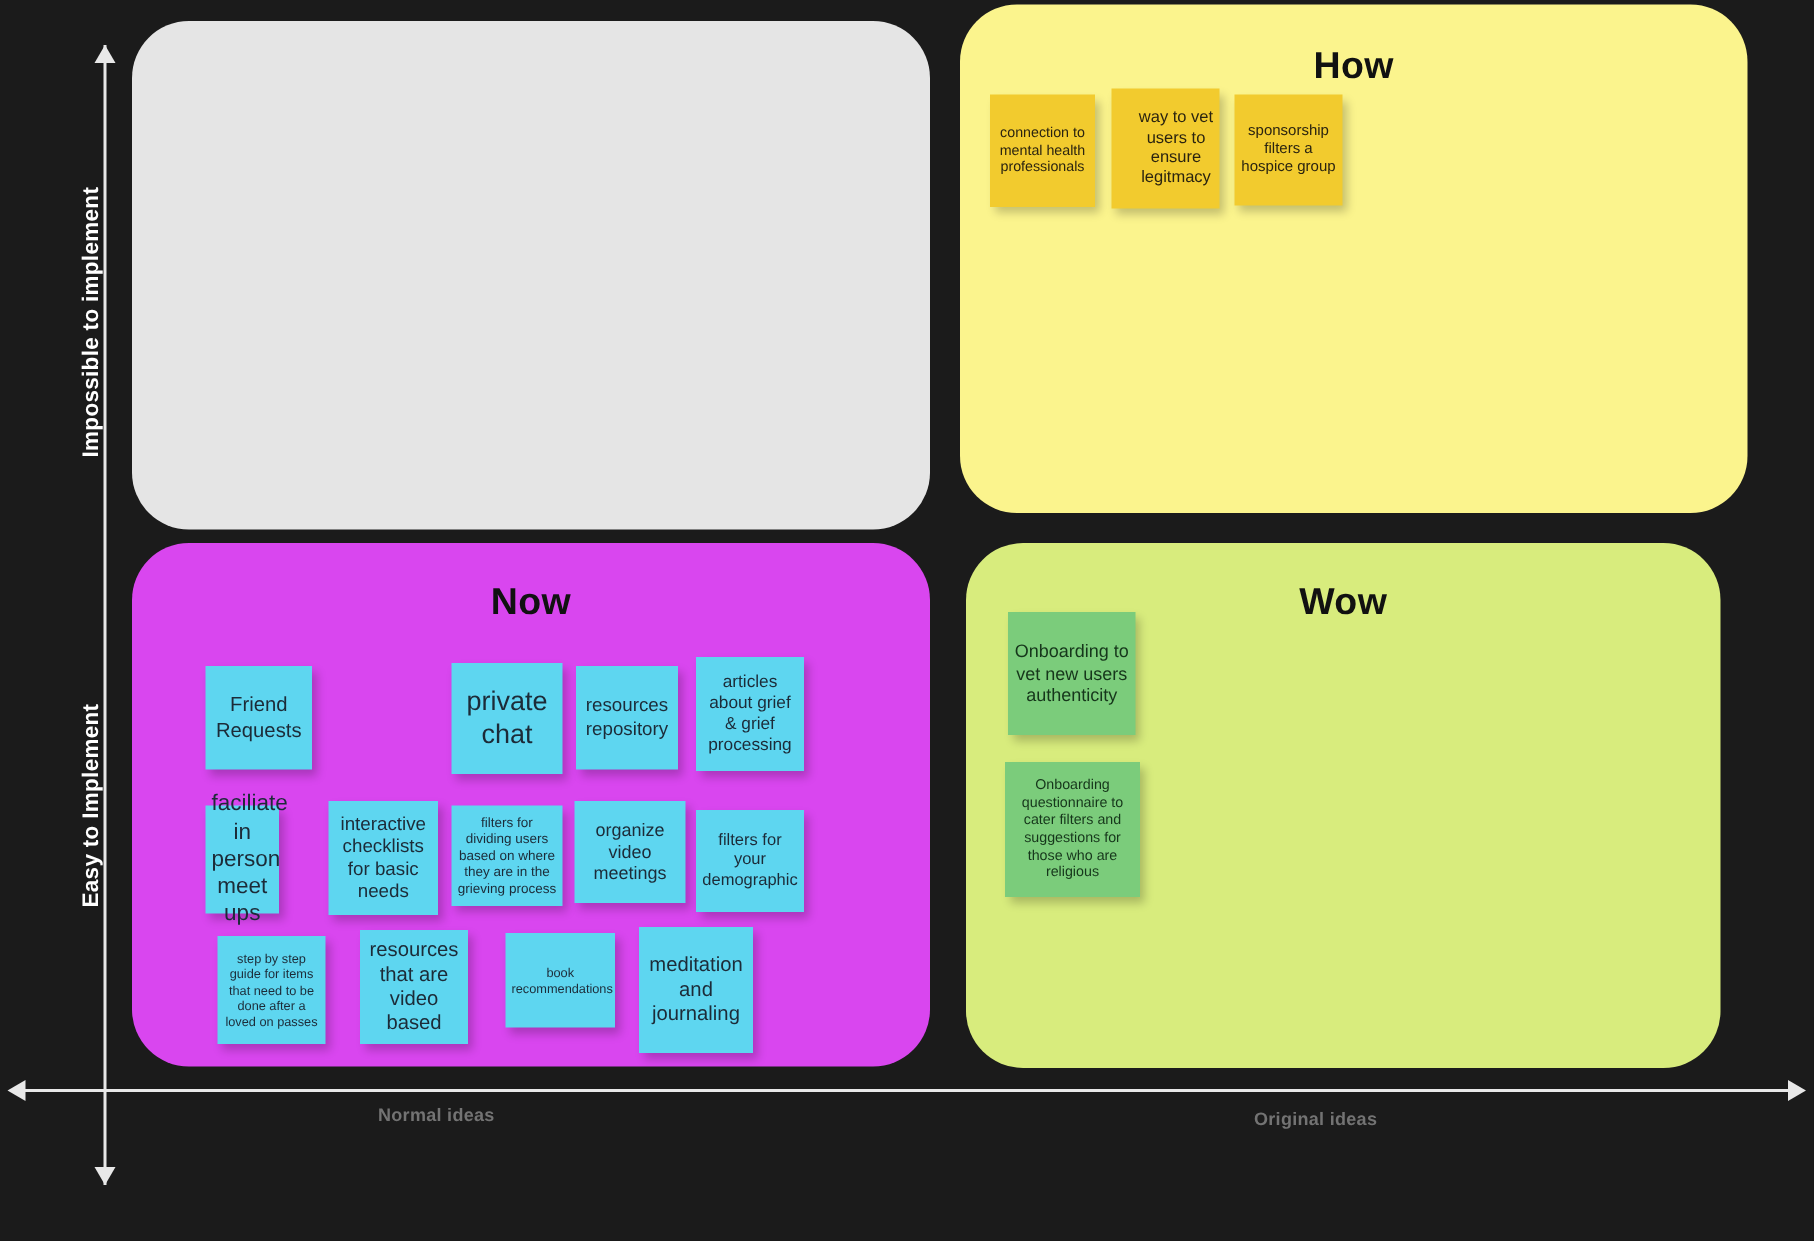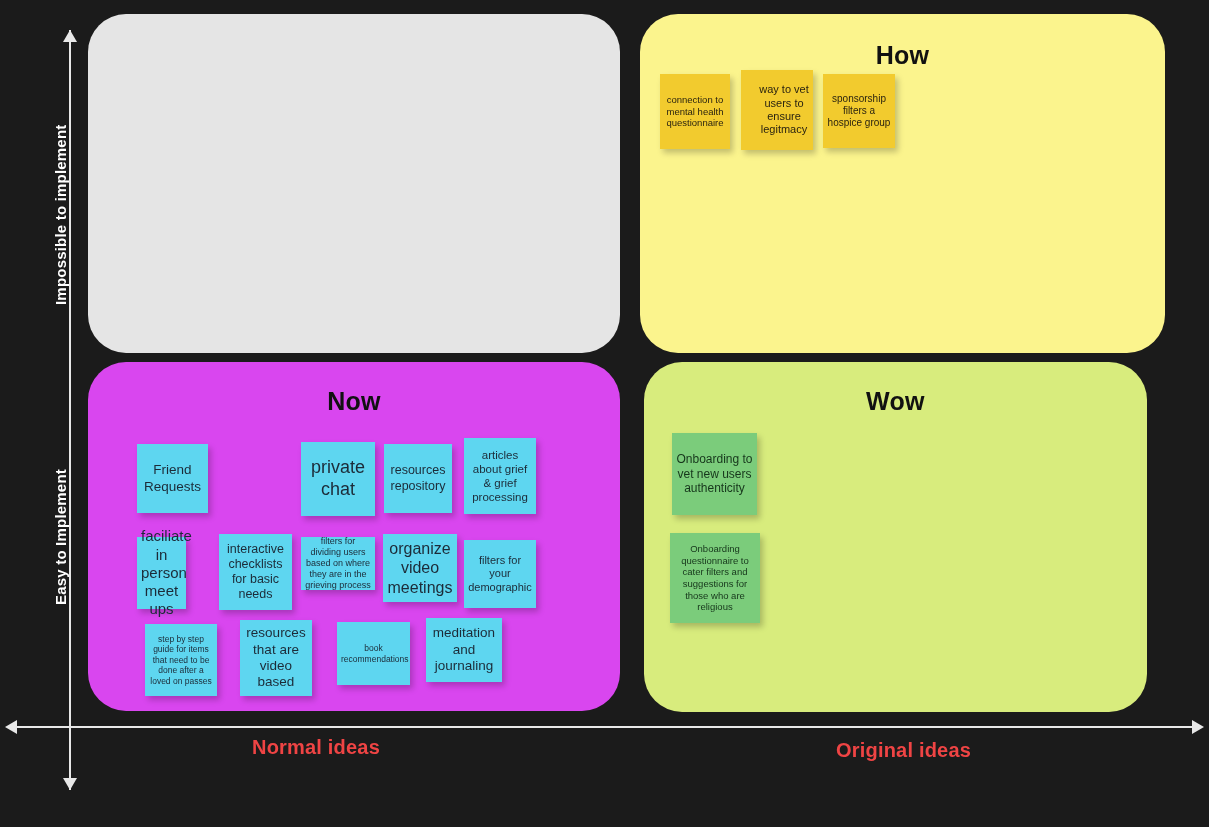--- a/index.html
+++ b/index.html
@@ -34,52 +34,52 @@
 
   .axis-label-v {
     position: absolute; color: #ffffff; font-size: 15px; font-weight: 700;
     letter-spacing: .2px; white-space: nowrap;
     transform-origin: 0 0; transform: rotate(-90deg);
   }
   #lbl-impossible { left: 52px; top: 305px; }
   #lbl-easy       { left: 52px; top: 605px; }
 
   .axis-label-h {
-    position: absolute; color: #ef4444; font-size: 20px; font-weight: 700;
+    position: absolute; color: #737373; font-size: 12px; font-weight: 700;
     letter-spacing: .2px; white-space: nowrap;
   }
   #lbl-normal   { left: 252px; top: 736px; }
   #lbl-original { left: 836px; top: 739px; }
 
   
   .quad { position: absolute; border-radius: 38px; }
   .quad-title {
     position: absolute; left: 0; right: 0; text-align: center;
     font-size: 25px; font-weight: 700; color: #111; letter-spacing: .3px;
   }
 
   #quad-blank { left: 88px;  top: 14px;  width: 532px; height: 339px; background: #e5e5e5; }
-  #quad-how   { left: 640px; top: 14px;  width: 525px; height: 339px; background: #fbf48d; }
+  #quad-how   { left: 640px; top: 3px;  width: 525px; height: 339px; background: #fbf48d; }
   #quad-now   { left: 88px;  top: 362px; width: 532px; height: 349px; background: #d946ef; }
   #quad-wow   { left: 644px; top: 362px; width: 503px; height: 350px; background: #d8ec7d; }
 
   #quad-how .quad-title { top: 27px; }
   #quad-now .quad-title { top: 25px; }
   #quad-wow .quad-title { top: 25px; }
 
   
   .note {
     position: absolute;
     display: flex; align-items: center; justify-content: center; text-align: center;
     color: #1d2a33; line-height: 1.22; padding: 3px 4px;
     box-shadow: 3px 4px 6px rgba(0,0,0,0.22);
   }
   .note.yellow { background: #f2cb2e; color: #2b2410; }
   .note.blue   { background: #5ed6f0; color: #1c2b38; }
-  .note.green  { background: #7bcc7b; color: #16361b; margin-top: 25px; }
+  .note.green  { background: #7bcc7b; color: #16361b; }
   .note span { display: block; width: 100%; }
 </style>
 </head>
 <body>
 
 <div id="board">
 
   <div class="axis-v"></div>
   <div class="arrow arrow-up"></div>
   <div class="arrow arrow-down"></div>
@@ -90,21 +90,21 @@
   <div class="arrow-sq arrow-left"></div>
   <div class="arrow-sq arrow-right"></div>
   <div class="axis-label-h" id="lbl-normal">Normal ideas</div>
   <div class="axis-label-h" id="lbl-original">Original  ideas</div>
 
   <div class="quad" id="quad-blank"></div>
 
   <div class="quad" id="quad-how">
     <div class="quad-title">How</div>
     <div class="note yellow" style="left:20px;top:60px;width:70px;height:75px;font-size:9.5px;">
-        <span>connection to mental health questionnaire</span>
+        <span>connection to mental health professionals</span>
       </div>
     <div class="note yellow" style="left:101px;top:56px;width:72px;height:80px;font-size:11px;padding-left:18px;">
         <span>way to vet users to ensure legitmacy</span>
       </div>
     <div class="note yellow" style="left:183px;top:60px;width:72px;height:74px;font-size:10px;">
         <span>sponsorship filters a hospice group</span>
       </div>
   </div>
 
   <div class="quad" id="quad-now">
@@ -122,40 +122,40 @@
     <div class="note blue" style="left:376px;top:76px;width:72px;height:76px;font-size:11.5px;">
         <span>articles about grief &amp; grief processing</span>
       </div>
 
     <div class="note blue" style="left:49px;top:175px;width:49px;height:72px;font-size:15px;">
         <span>faciliate in person meet ups</span>
       </div>
     <div class="note blue" style="left:131px;top:172px;width:73px;height:76px;font-size:12.5px;">
         <span>interactive checklists for basic needs</span>
       </div>
-    <div class="note blue" style="left:213px;top:175px;width:74px;height:53px;font-size:9px;">
+    <div class="note blue" style="left:213px;top:175px;width:74px;height:67px;font-size:9px;">
         <span>filters for dividing users based on where they are in the grieving process</span>
       </div>
-    <div class="note blue" style="left:295px;top:172px;width:74px;height:68px;font-size:16px;">
+    <div class="note blue" style="left:295px;top:172px;width:74px;height:68px;font-size:12px;">
         <span>organize video meetings</span>
       </div>
     <div class="note blue" style="left:376px;top:178px;width:72px;height:68px;font-size:11px;">
         <span>filters for your demographic</span>
       </div>
 
     <div class="note blue" style="left:57px;top:262px;width:72px;height:72px;font-size:8.5px;">
         <span>step by step guide for items that need to be done after a loved on passes</span>
       </div>
     <div class="note blue" style="left:152px;top:258px;width:72px;height:76px;font-size:13.5px;">
         <span>resources that are video based</span>
       </div>
     <div class="note blue" style="left:249px;top:260px;width:73px;height:63px;font-size:8.5px;">
         <span>book recommendations</span>
       </div>
-    <div class="note blue" style="left:338px;top:256px;width:76px;height:64px;font-size:13.5px;">
+    <div class="note blue" style="left:338px;top:256px;width:76px;height:84px;font-size:13.5px;">
         <span>meditation and journaling</span>
       </div>
   </div>
 
   <div class="quad" id="quad-wow">
     <div class="quad-title">Wow</div>
     <div class="note green" style="left:28px;top:46px;width:85px;height:82px;font-size:12px;">
         <span>Onboarding to vet new users authenticity</span>
       </div>
     <div class="note green" style="left:26px;top:146px;width:90px;height:90px;font-size:9.5px;">

